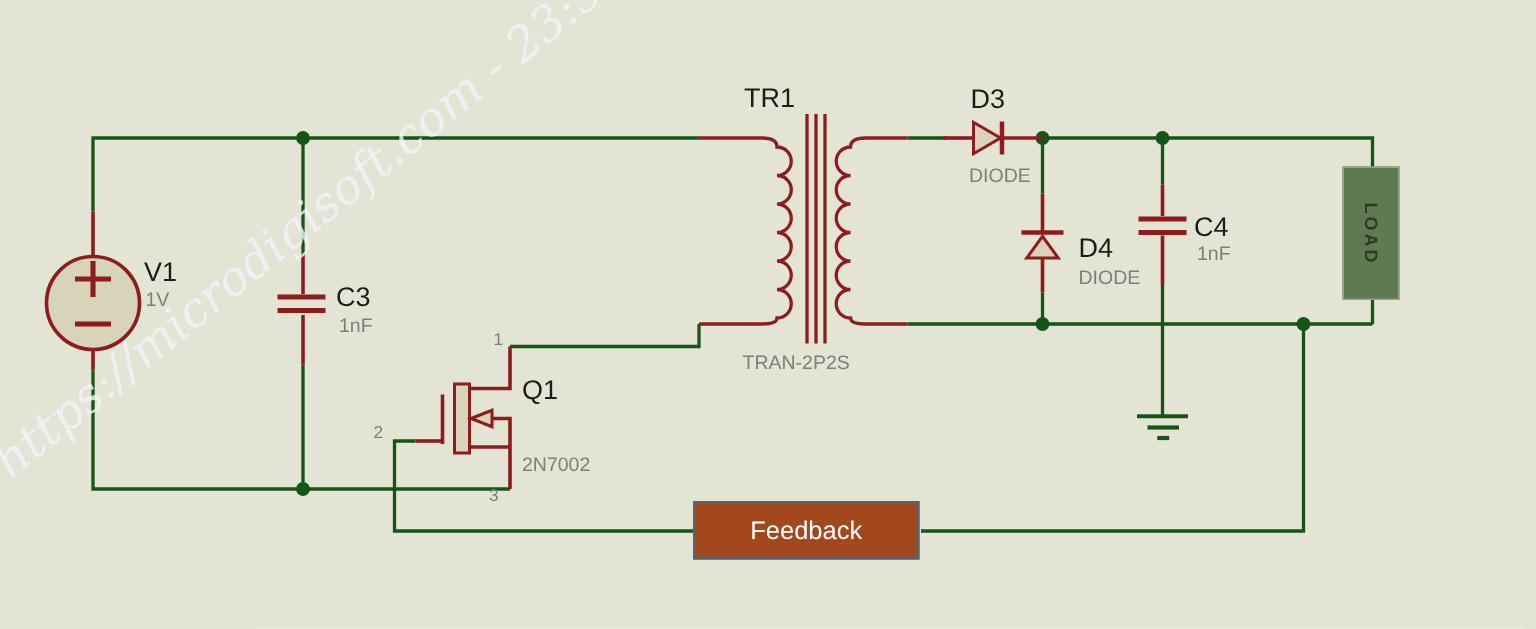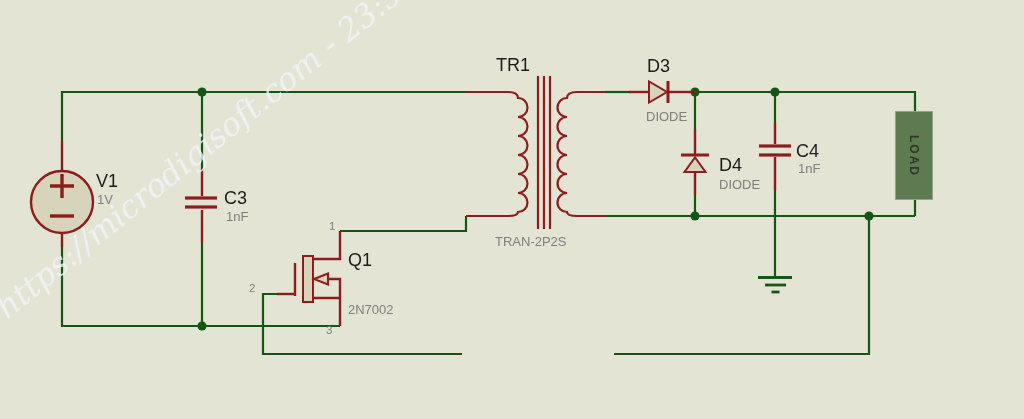--- a/index.html
+++ b/index.html
@@ -171,16 +171,19 @@
 
       <text class="ref-label" x="796" y="157">C4</text>
       <text class="val-label" x="798" y="173">1nF</text>
     </g>
   </svg>
 
   <div class="load-box">
     <span>LOAD</span>
   </div>
 
+  <div class="feedback-box">
+    <span>Feedback</span>
+  </div>
 
   <div class="watermark">https://microdigisoft.com - 23:59</div>
 
 </div>
 
 </body></html>

